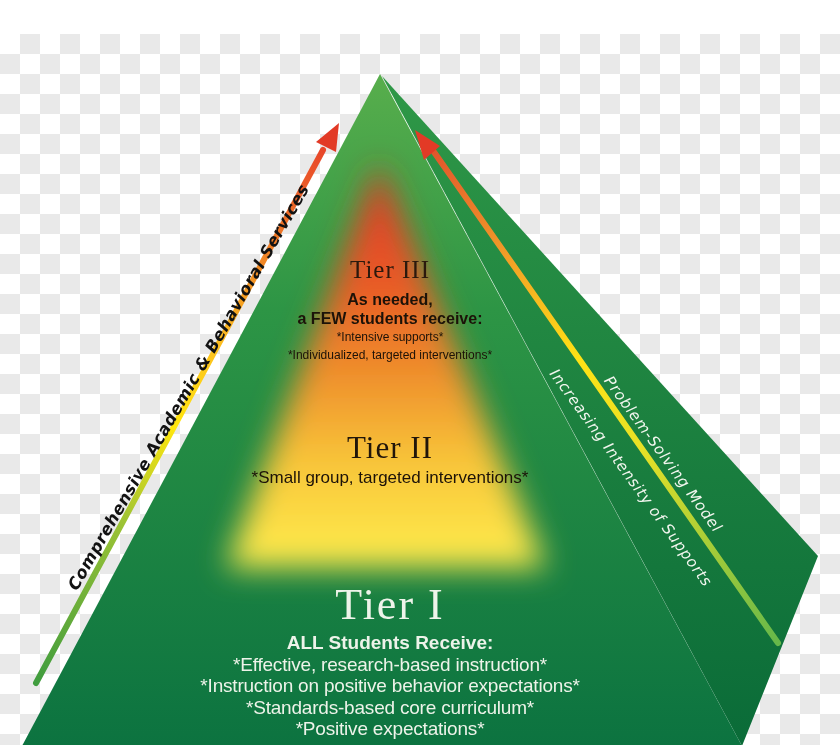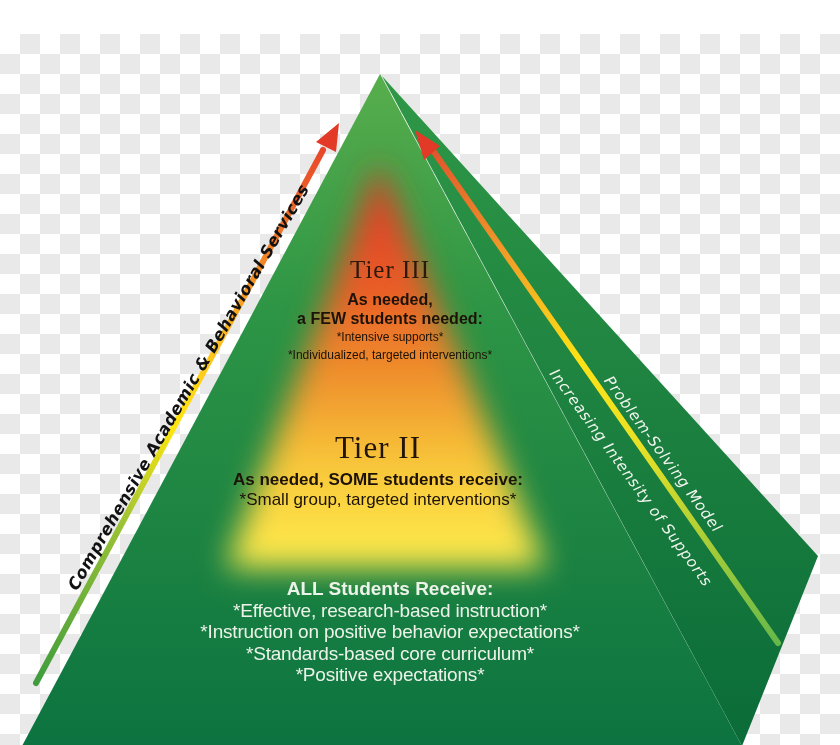--- a/index.html
+++ b/index.html
@@ -19,21 +19,21 @@
   .tier-block{position:absolute;text-align:center;}
   .tier-title{font-family:"Liberation Serif", serif;font-weight:400;}
   .tline{white-space:nowrap;}
 
   .t3{left:140px;top:220px;width:500px;color:#1c1208;}
   .t3 .tier-title{font-size:25px;line-height:32px;color:#2b190d;letter-spacing:1px;}
   .t3 .sub{font-weight:bold;font-size:16px;line-height:19px;}
   .t3 .sub-first{margin-top:4px;}
   .t3 .bullet{font-size:12px;line-height:18px;}
 
-  .t2{left:128px;top:394px;width:500px;color:#1c1208;}
+  .t2{left:140px;top:394px;width:500px;color:#1c1208;}
   .t2 .tier-title{font-size:31px;line-height:40px;color:#21150a;letter-spacing:1px;}
   .t2 .sub{font-weight:bold;font-size:17px;line-height:19.5px;margin-top:2px;}
   .t2 .bullet{font-size:17px;line-height:19.5px;}
 
   .t1{left:120px;top:544px;width:540px;color:#edf3e9;}
   .t1 .tier-title{font-size:44px;line-height:54px;color:#eef4ea;letter-spacing:2px;}
   .t1 .sub{font-weight:bold;font-size:19px;line-height:21.5px;}
   .t1 .bullet{font-size:19px;line-height:21.5px;letter-spacing:-0.2px;text-align:center;}
 
   
@@ -114,32 +114,32 @@
     <line x1="36" y1="649" x2="323" y2="116" stroke="url(#gradLeftArrow)" stroke-width="6" stroke-linecap="round"></line>
     <polygon points="339,89 336,118 316,108" fill="#e23a26"></polygon>
 
     <line x1="434" y1="118" x2="778" y2="609" stroke="url(#gradRightArrow)" stroke-width="6" stroke-linecap="round"></line>
     <polygon points="415,96 440,112 424,126" fill="#e23a26"></polygon>
   </svg>
 
   <div class="tier-block t3">
     <div class="tier-title tline">Tier III</div>
     <div class="sub sub-first tline">As needed,</div>
-    <div class="sub tline">a FEW students needed:</div>
+    <div class="sub tline">a FEW students receive:</div>
     <div class="bullet tline">*Intensive supports*</div>
     <div class="bullet tline">*Individualized, targeted interventions*</div>
   </div>
 
   <div class="tier-block t2">
     <div class="tier-title tline">Tier II</div>
-    <div class="sub tline">As needed, SOME students receive:</div>
     <div class="bullet tline">*Small group, targeted interventions*</div>
   </div>
 
   <div class="tier-block t1">
+    <div class="tier-title tline">Tier I</div>
     <div class="sub tline">ALL Students Receive:</div>
     <div class="bullet tline">*Effective, research-based instruction*</div>
     <div class="bullet tline">*Instruction on positive behavior expectations*</div>
     <div class="bullet tline">*Standards-based core curriculum*</div>
     <div class="bullet tline">*Positive expectations*</div>
   </div>
 
   <div class="left-arrow-label">Comprehensive Academic &amp; Behavioral Services</div>
 
   <div class="right-arrow-labels">

